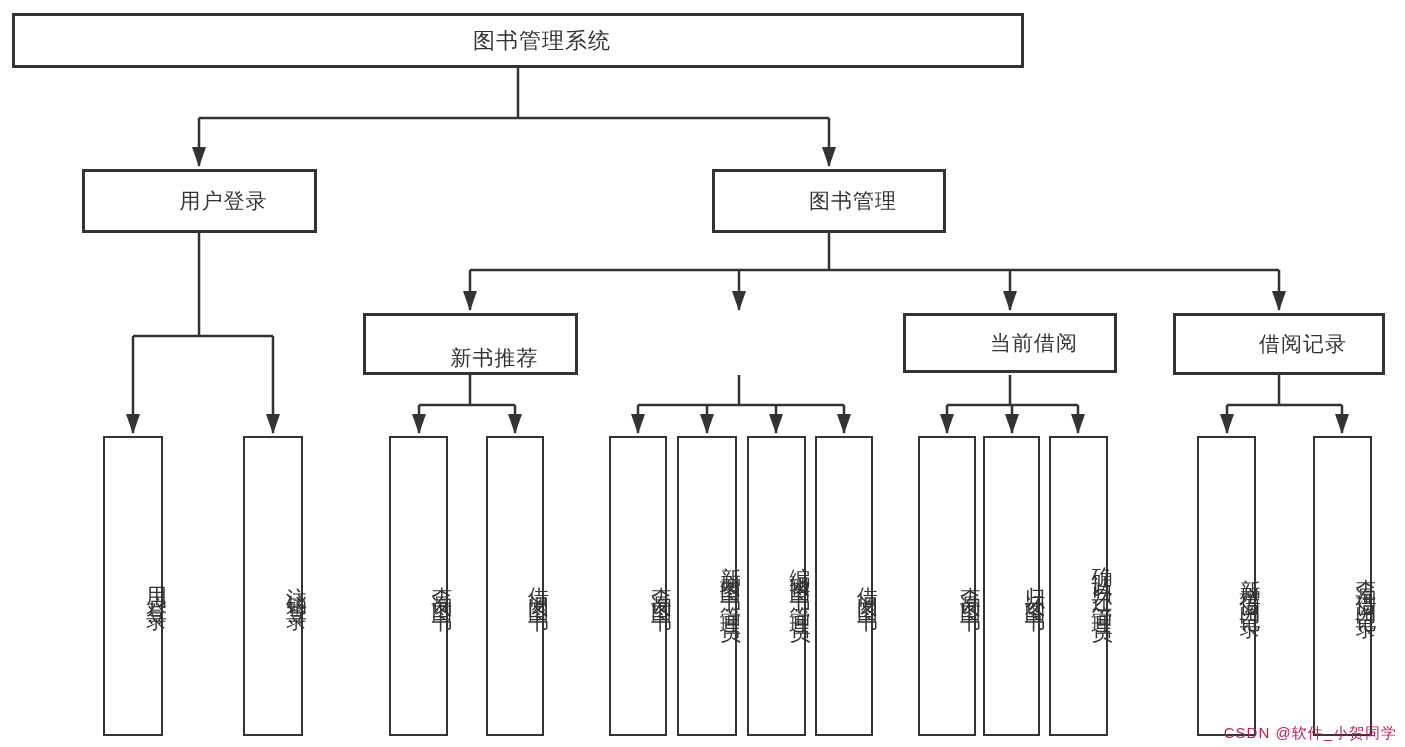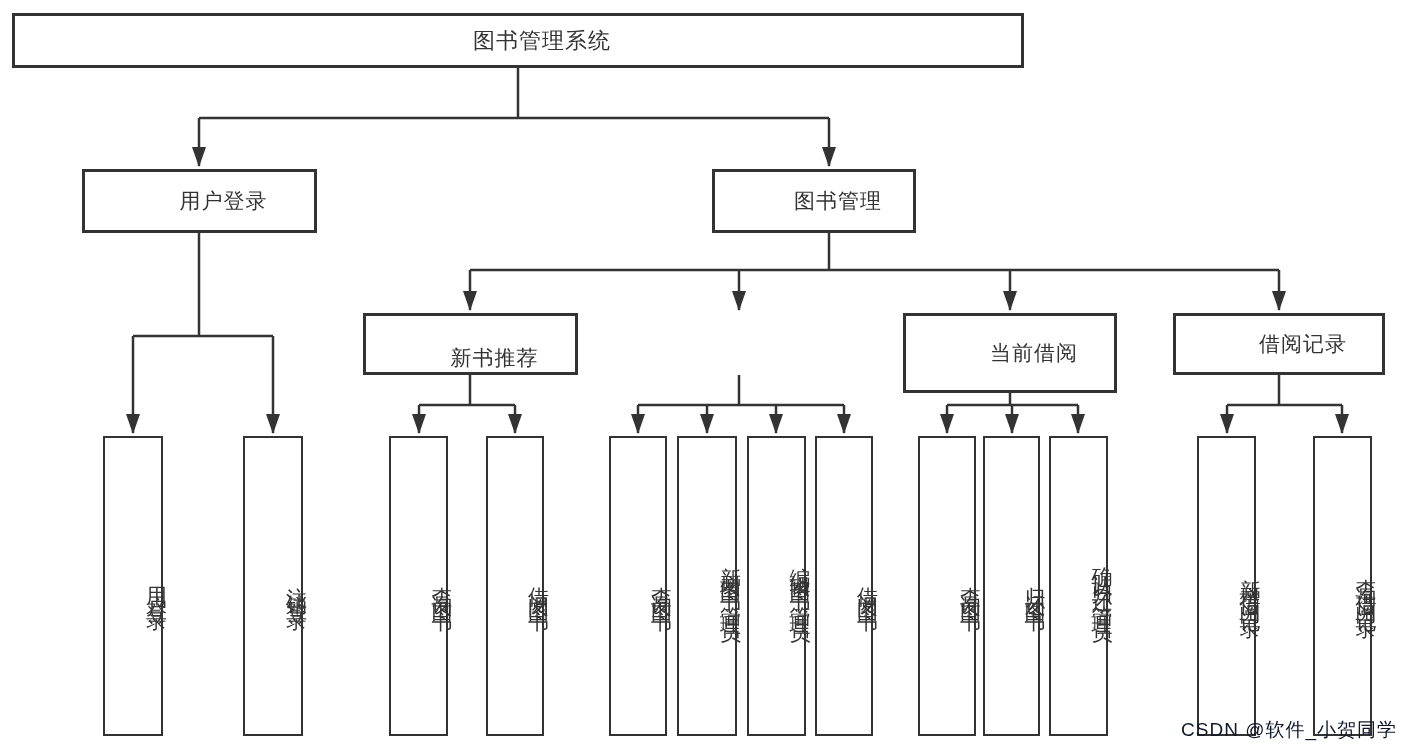--- a/index.html
+++ b/index.html
@@ -44,22 +44,22 @@
     writing-mode: vertical-rl;
     font-size: 21px;
     letter-spacing: 8px;
     line-height: 1;
     white-space: nowrap;
   }
   .watermark {
     position: absolute;
     right: 8px;
     bottom: 4px;
-    font-size: 19px;
-    color: #0f172a;
+    font-size: 15px;
+    color: #be185d;
     letter-spacing: 1px;
     z-index: 5;
     white-space: nowrap;
     margin-top: 20px;
   }
 </style>
 </head>
 <body>
 
 <div class="canvas">
@@ -114,28 +114,28 @@
     </g>
   </svg>
 
   <div class="node root" style="left:12px; top:13px; width:1012px; height:55px;">
     <span>图书管理系统</span>
   </div>
 
   <div class="node lvl2" style="left:82px; top:169px; width:235px; height:64px;">
     <span>用户登录</span>
   </div>
-  <div class="node lvl2" style="left:712px; top:169px; width:204px; height:64px;">
+  <div class="node lvl2" style="left:712px; top:169px; width:234px; height:64px;">
     <span>图书管理</span>
   </div>
 
   <div class="node lvl3" style="left:363px; top:313px; width:215px; height:62px;align-items:flex-end;">
     <span>新书推荐</span>
   </div>
-  <div class="node lvl3" style="left:903px; top:313px; width:214px; height:80px;">
+  <div class="node lvl3" style="left:903px; top:313px; width:214px; height:60px;">
     <span>当前借阅</span>
   </div>
   <div class="node lvl3" style="left:1173px; top:313px; width:212px; height:62px;">
     <span>借阅记录</span>
   </div>
 
   <div class="node leaf" style="left:103px; top:436px; width:60px; height:300px;">
     <span class="vtext">用户登录</span>
   </div>
   <div class="node leaf" style="left:243px; top:436px; width:60px; height:300px;">

